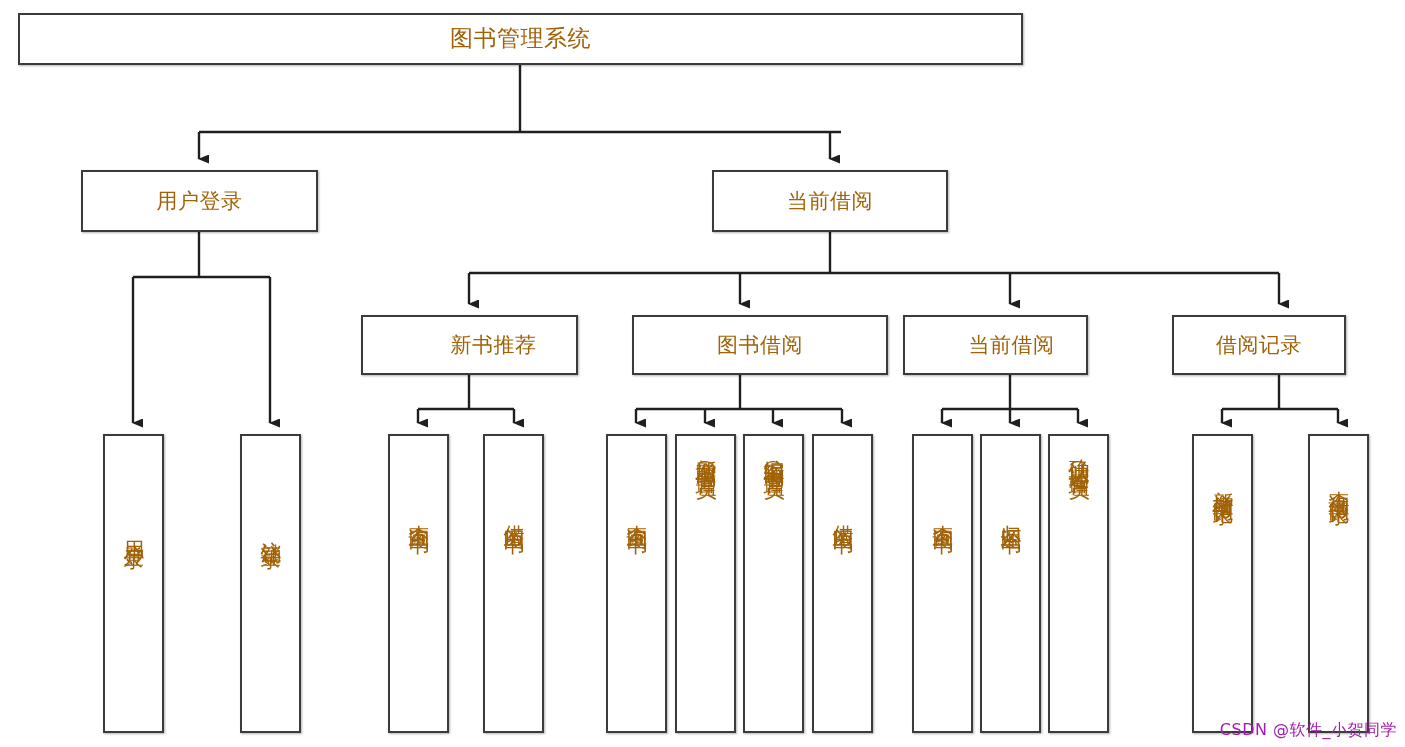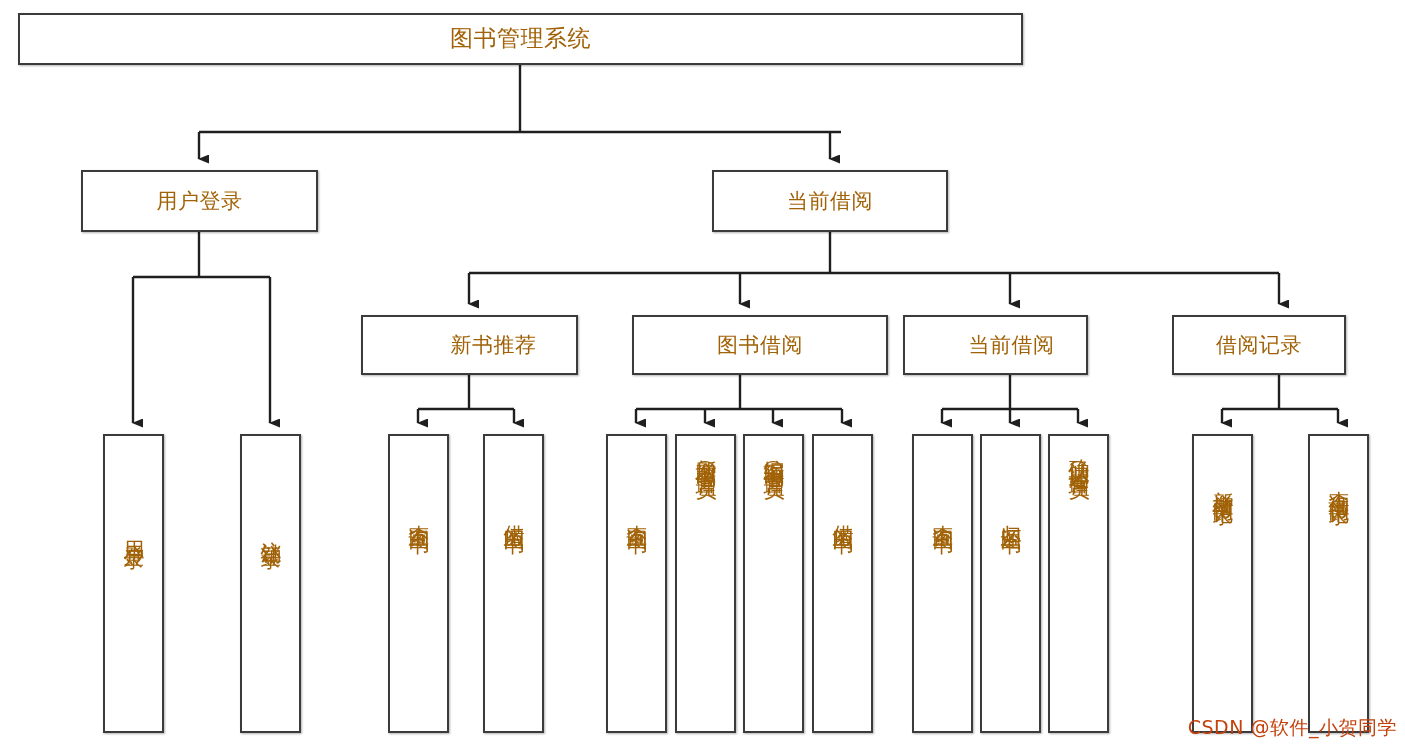--- a/index.html
+++ b/index.html
@@ -81,22 +81,22 @@
     text-orientation: upright;
     font-size: 21px;
     line-height: 1.0;
     letter-spacing: 3px;
     white-space: nowrap;
   }
   .watermark {
     position: absolute;
     right: 8px;
     bottom: 6px;
-    font-size: 19px;
-    color: #c2410c;
+    font-size: 16px;
+    color: #a21caf;
     letter-spacing: 0.5px;
     white-space: nowrap;
     user-select: none;
   }
 </style>
 </head>
 <body>
 
 <div id="diagram-root">
 

